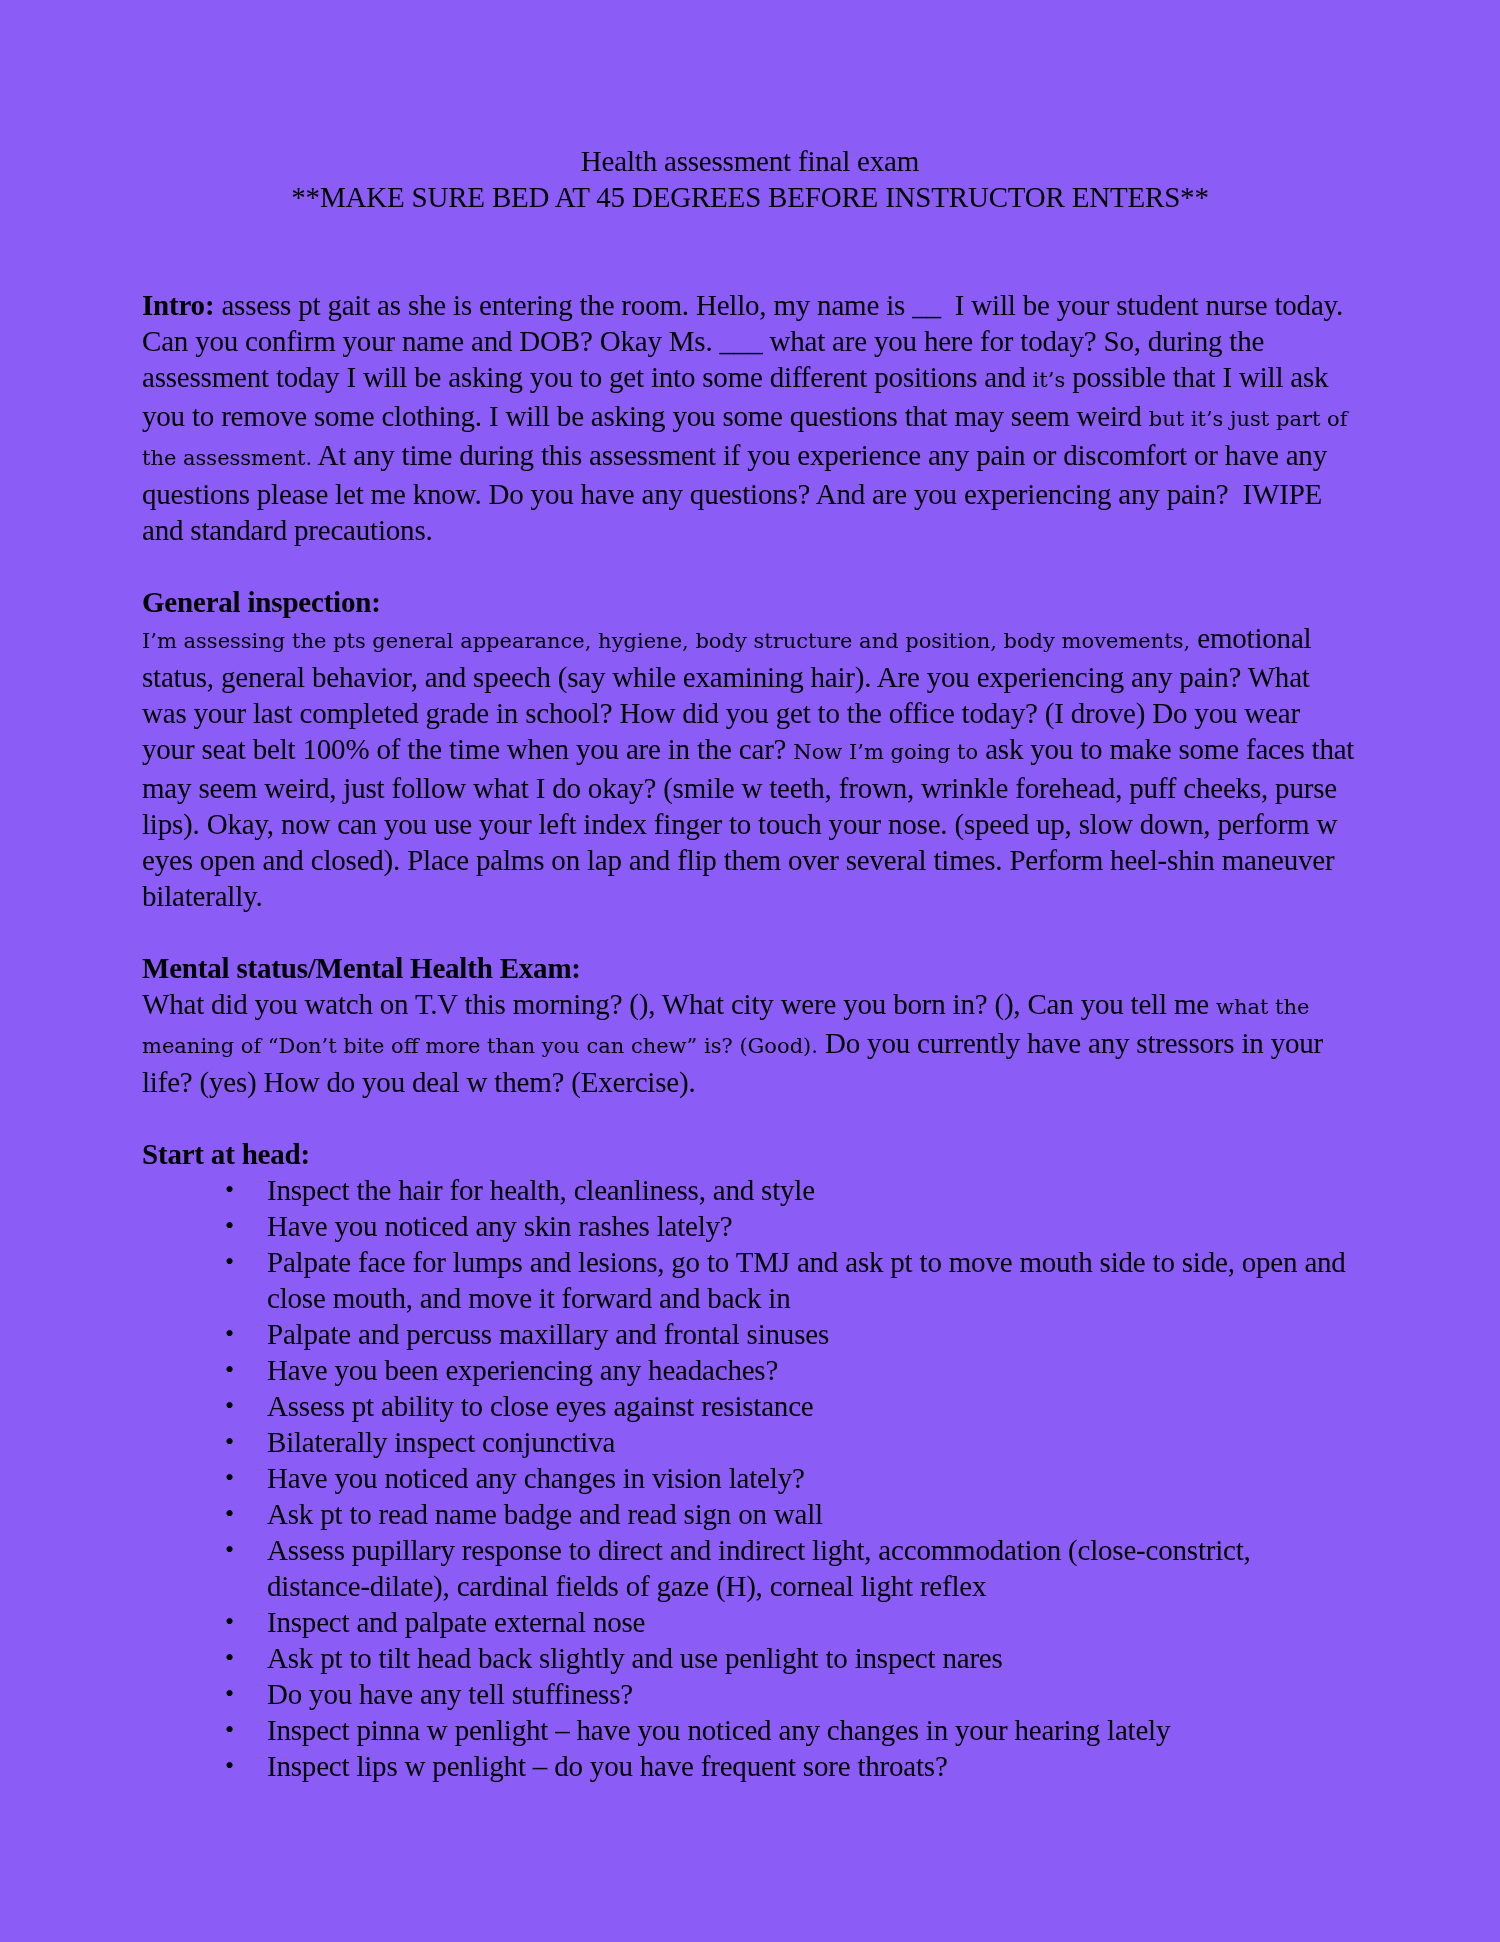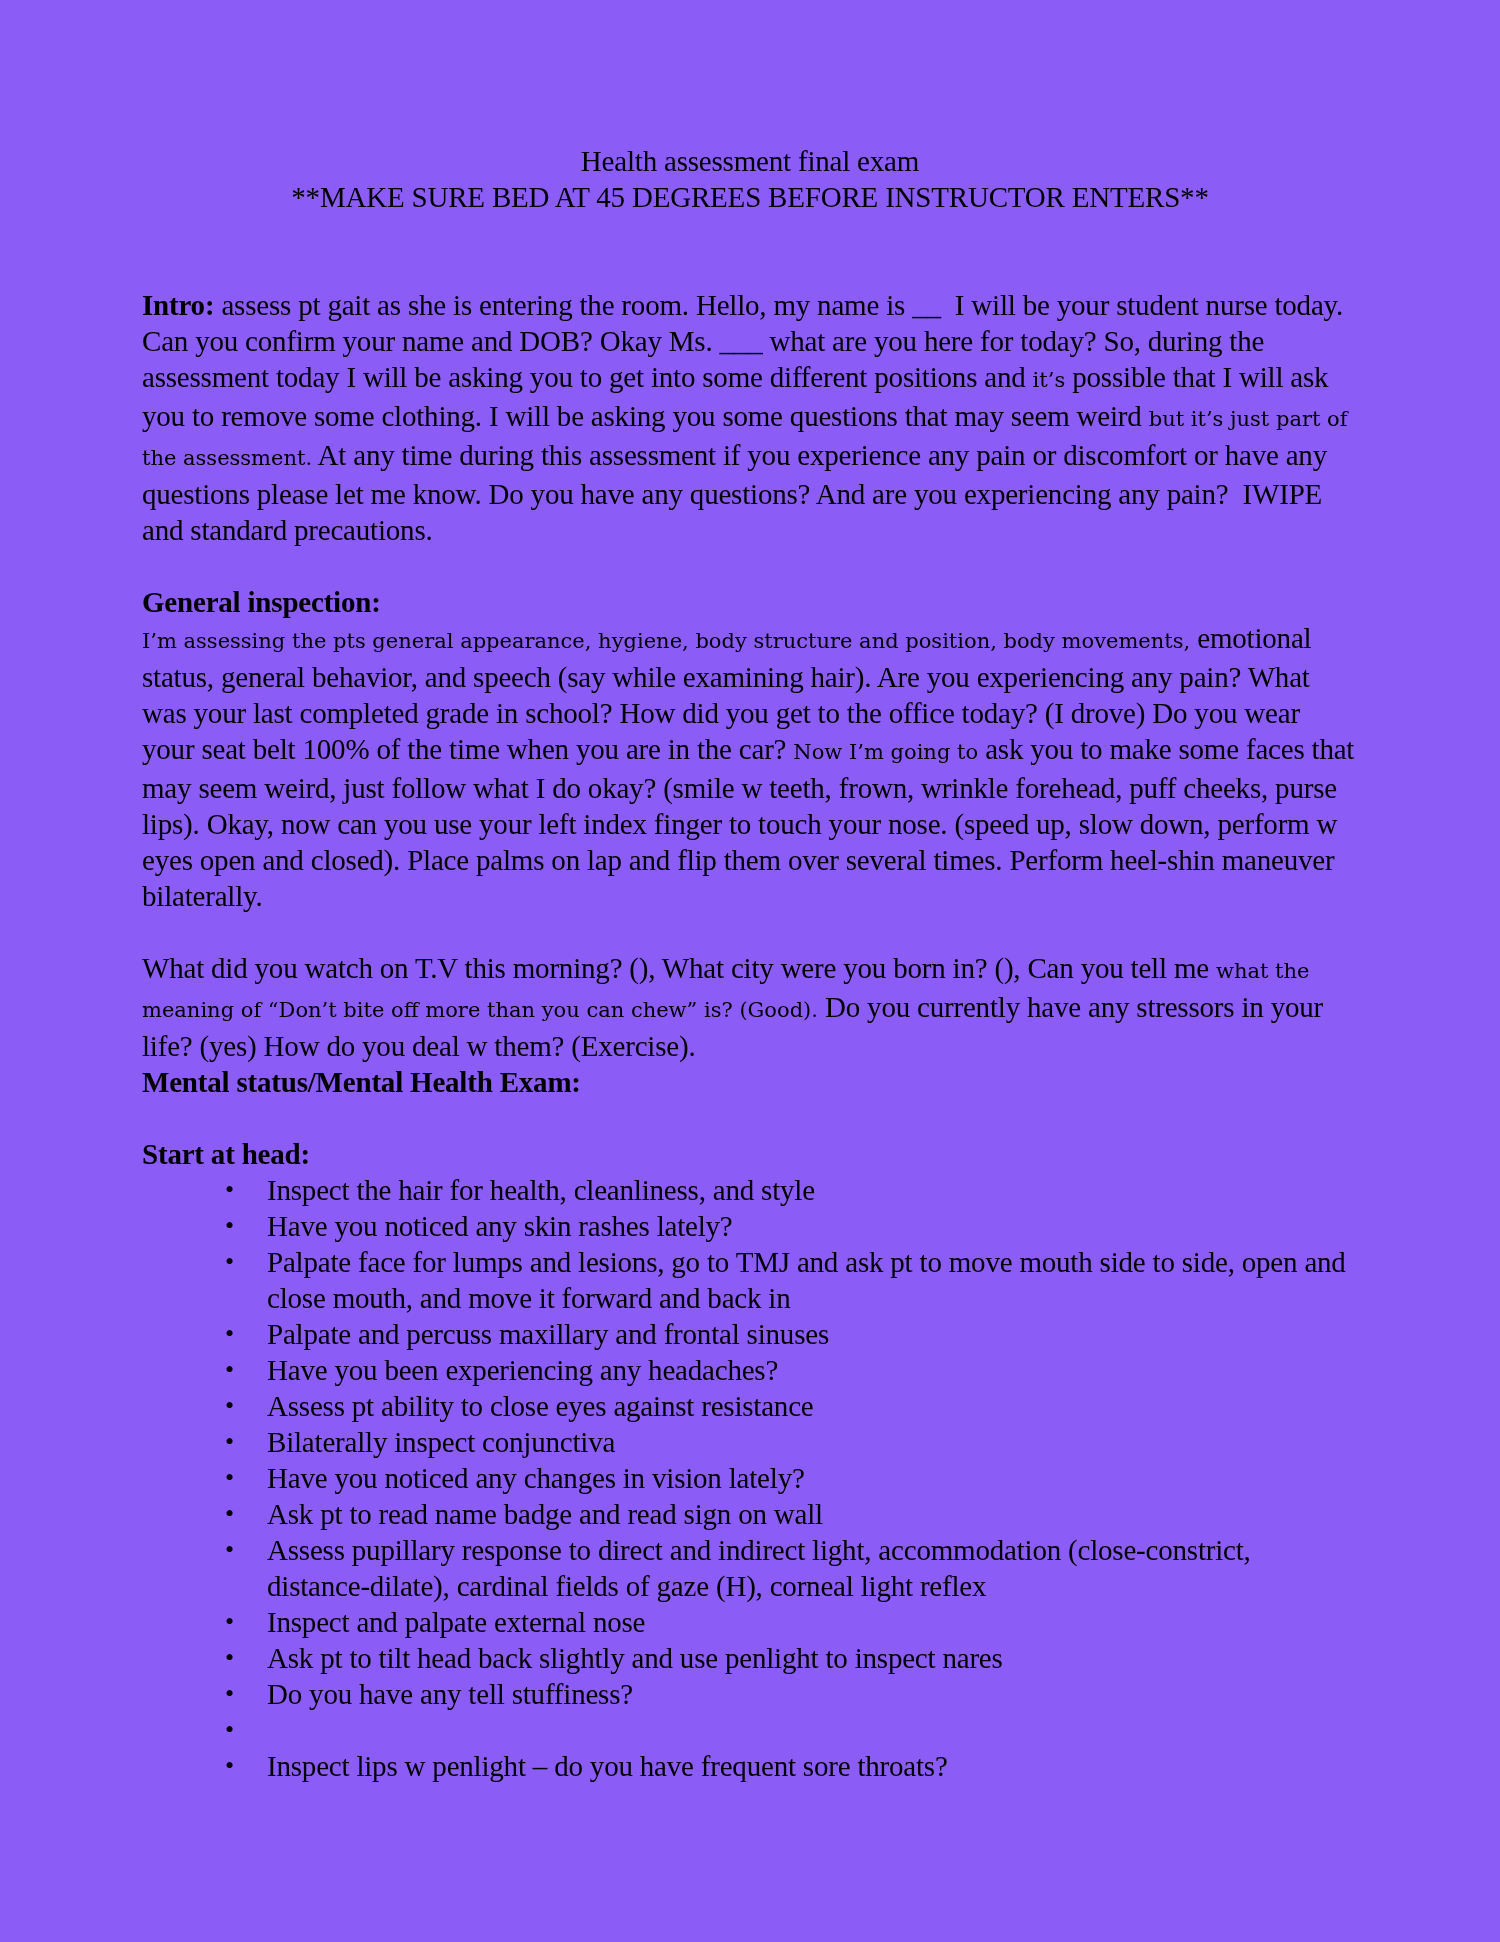--- a/index.html
+++ b/index.html
@@ -47,22 +47,22 @@
   <div class="content">
     <div class="line center">Health assessment final exam</div>
     <div class="line center">**MAKE SURE BED AT 45 DEGREES BEFORE INSTRUCTOR ENTERS**</div>
     <div class="gap2"></div>
     <div id="doc-blocks">
         <div class="para"><span class="b">Intro:</span><span> assess pt gait as she is entering the room. Hello, my name is __  I will be your student nurse today. Can you confirm your name and DOB? Okay Ms. ___ what are you here for today? So, during the assessment today I will be asking you to get into some different positions and </span><span class="alt">it’s</span><span> possible that I will ask you to remove some clothing. I will be asking you some questions that may seem weird </span><span class="alt">but it’s just part of the assessment.</span><span> At any time during this assessment if you experience any pain or discomfort or have any questions please let me know. Do you have any questions? And are you experiencing any pain?  IWIPE and standard precautions.</span></div>
         <div class="gap"></div>
         <div class="para b">General inspection:</div>
         <div class="para"><span class="alt">I’m assessing the pts general appearance, hygiene, body structure and position, body movements,</span><span> emotional status, general behavior, and speech (say while examining hair). Are you experiencing any pain? What was your last completed grade in school? How did you get to the office today? (I drove) Do you wear your seat belt 100% of the time when you are in the car? </span><span class="alt">Now I’m going to</span><span> ask you to make some faces that may seem weird, just follow what I do okay? (smile w teeth, frown, wrinkle forehead, puff cheeks, purse lips). Okay, now can you use your left index finger to touch your nose. (speed up, slow down, perform w eyes open and closed). Place palms on lap and flip them over several times. Perform heel-shin maneuver bilaterally.</span></div>
         <div class="gap"></div>
+        <div class="para b">Mental status/Mental Health Exam:</div>
         <div class="para"><span>What did you watch on T.V this morning? (), What city were you born in? (), Can you tell me </span><span class="alt">what the meaning of “Don’t bite off more than you can chew” is? (Good).</span><span> Do you currently have any stressors in your life? (yes) How do you deal w them? (Exercise).</span></div>
-        <div class="para b">Mental status/Mental Health Exam:</div>
         <div class="gap"></div>
         <div class="para b">Start at head:</div>
         <div class="list">
           <div class="item">
             <span class="dot">•</span>
             <span class="itext">Inspect the hair for health, cleanliness, and style</span>
           </div>
           <div class="item">
             <span class="dot">•</span>
             <span class="itext">Have you noticed any skin rashes lately?</span>
@@ -106,20 +106,21 @@
           <div class="item">
             <span class="dot">•</span>
             <span class="itext">Ask pt to tilt head back slightly and use penlight to inspect nares</span>
           </div>
           <div class="item">
             <span class="dot">•</span>
             <span class="itext">Do you have any tell stuffiness?</span>
           </div>
           <div class="item">
             <span class="dot">•</span>
+            <span class="itext">Inspect pinna w penlight – have you noticed any changes in your hearing lately</span>
           </div>
           <div class="item">
             <span class="dot">•</span>
             <span class="itext">Inspect lips w penlight – do you have frequent sore throats?</span>
           </div>
         </div>
       </div>
   </div>
 </div>
 

